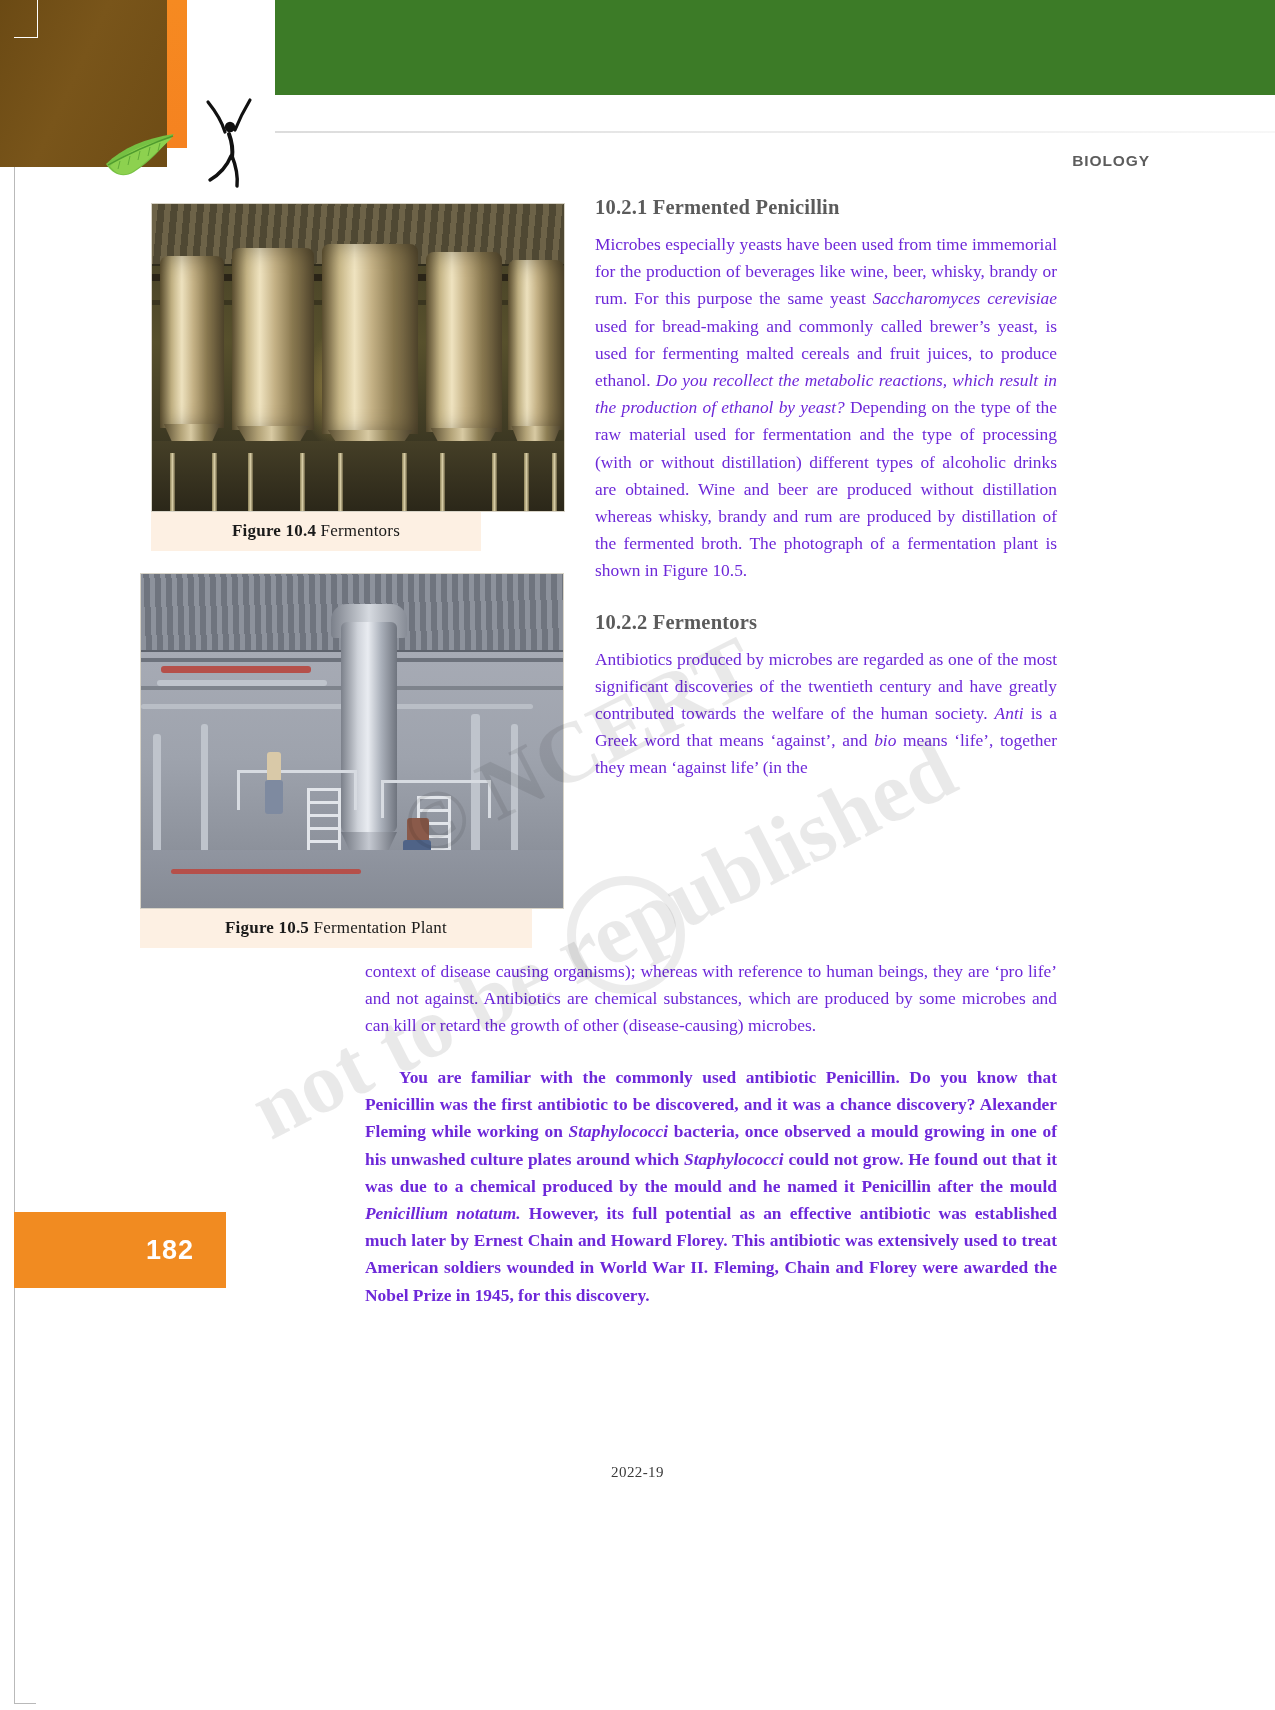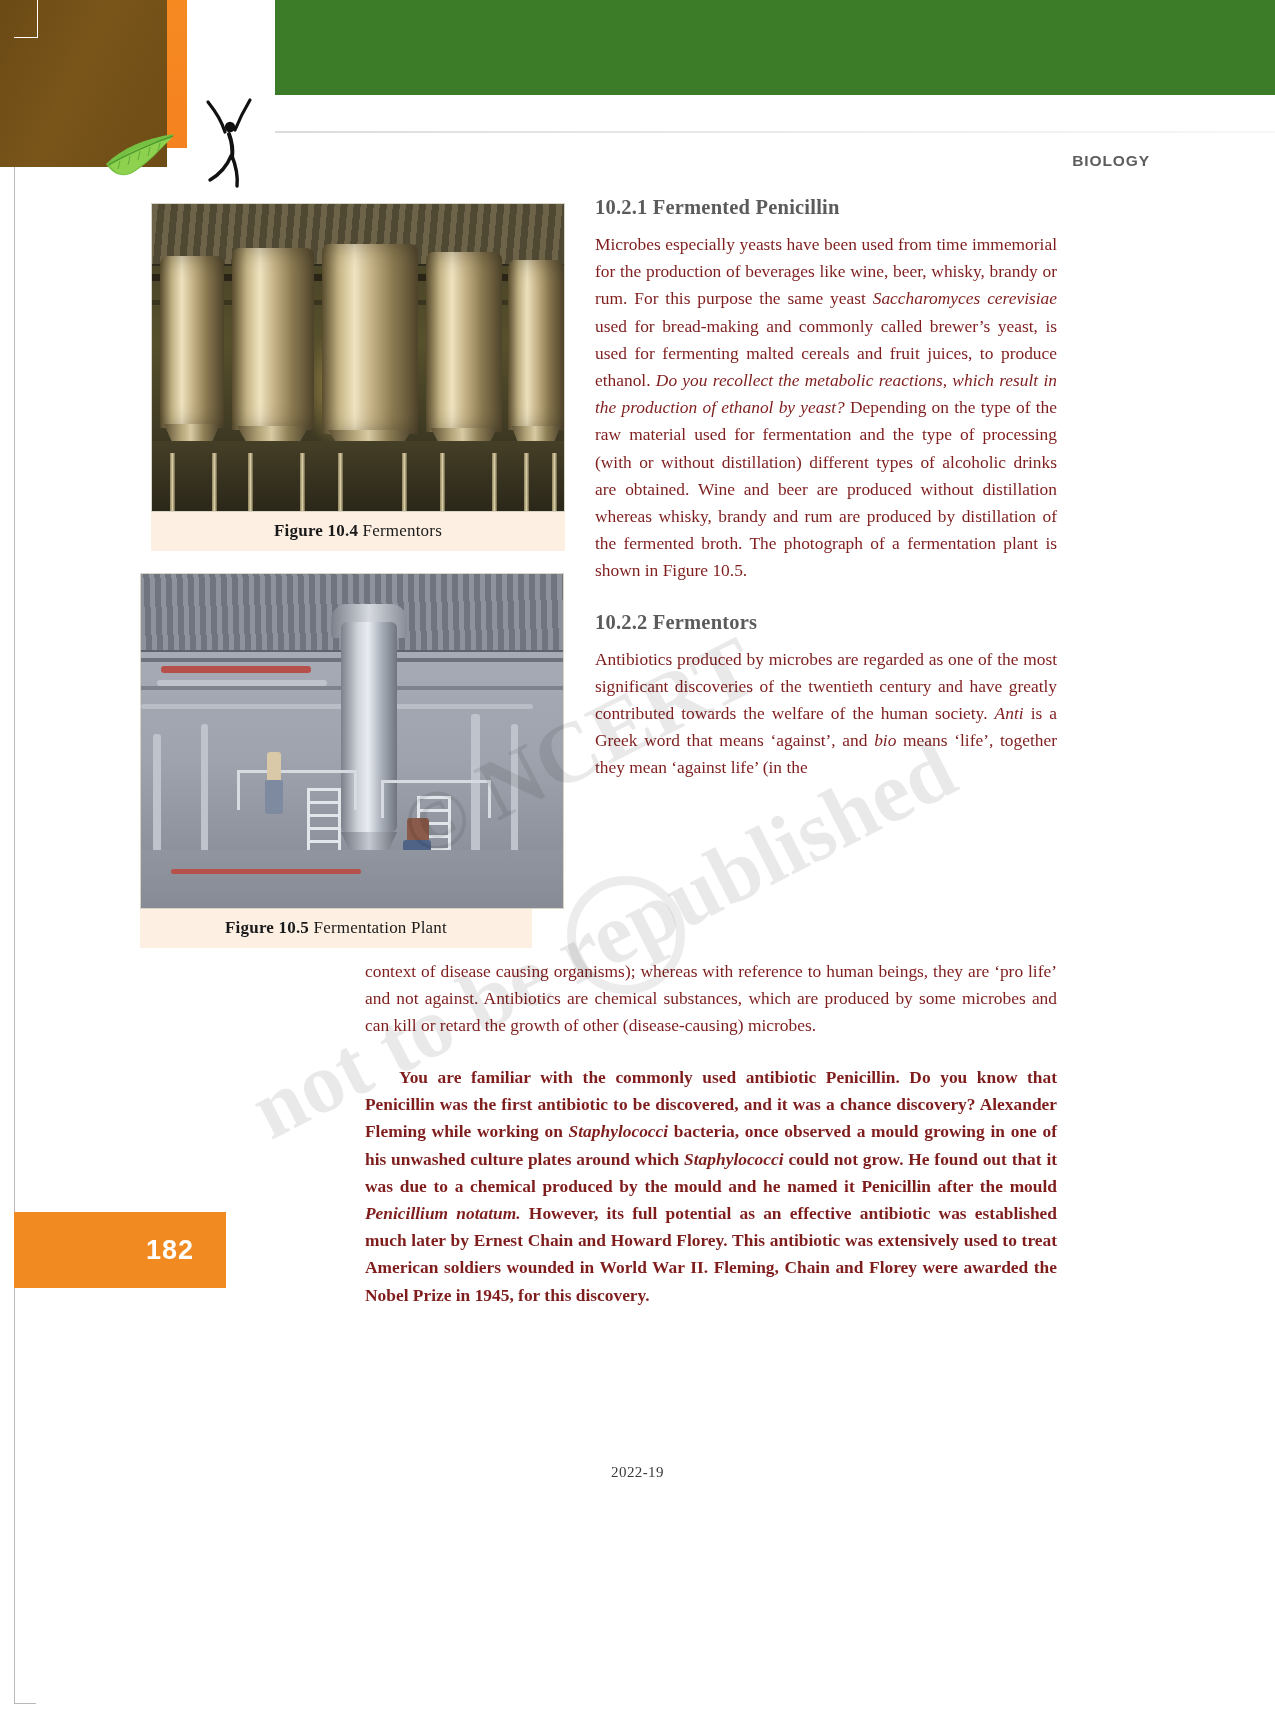--- a/index.html
+++ b/index.html
@@ -127,21 +127,21 @@
   #figure-2 .fig-img { height: 336px; }
 
   .fig-caption {
     background: #fdf0e3;
     text-align: center;
     font-size: 17px;
     color: #1a1a1a;
     padding: 9px 4px 10px;
     letter-spacing: 0.2px;
   }
-  #figure-1 .fig-caption { width: 414px; }
+  #figure-1 .fig-caption { width: 330px; }
   #figure-2 .fig-caption { width: 392px; }
   .fig-caption .lead { font-weight: bold; }
 
   
   .scene-ferm {
     position: absolute; inset: 0;
     background: linear-gradient(180deg, #3e3a22 0%, #4a4428 18%, #57502c 45%, #3b3722 78%, #2c2a1a 100%);
   }
   .ferm-roof {
     position: absolute; left: 0; top: 0; width: 100%; height: 62px;
@@ -252,21 +252,21 @@
     font-weight: bold;
     color: #5b5b5b;
     letter-spacing: 0.2px;
     margin-bottom: 12px;
   }
   #head-antibiotics { margin-top: 26px; }
 
   p.body {
     font-size: 17.4px;
     line-height: 27.2px;
-    color: #7f1d1d;
+    color: #6d28d9;
     text-align: justify;
     text-justify: inter-word;
     hyphens: none;
   }
   p.body.indent { text-indent: 34px; font-weight: bold; }
   .it { font-style: italic; }
 
   
   .watermark {
     position: absolute;

